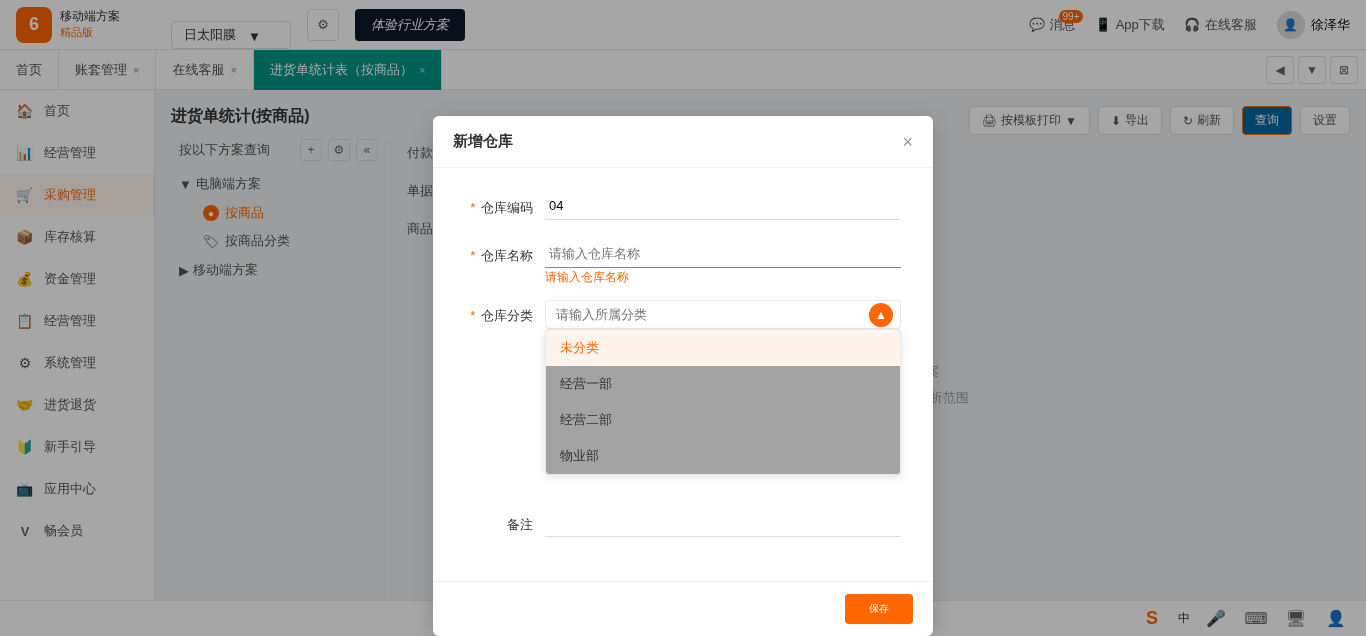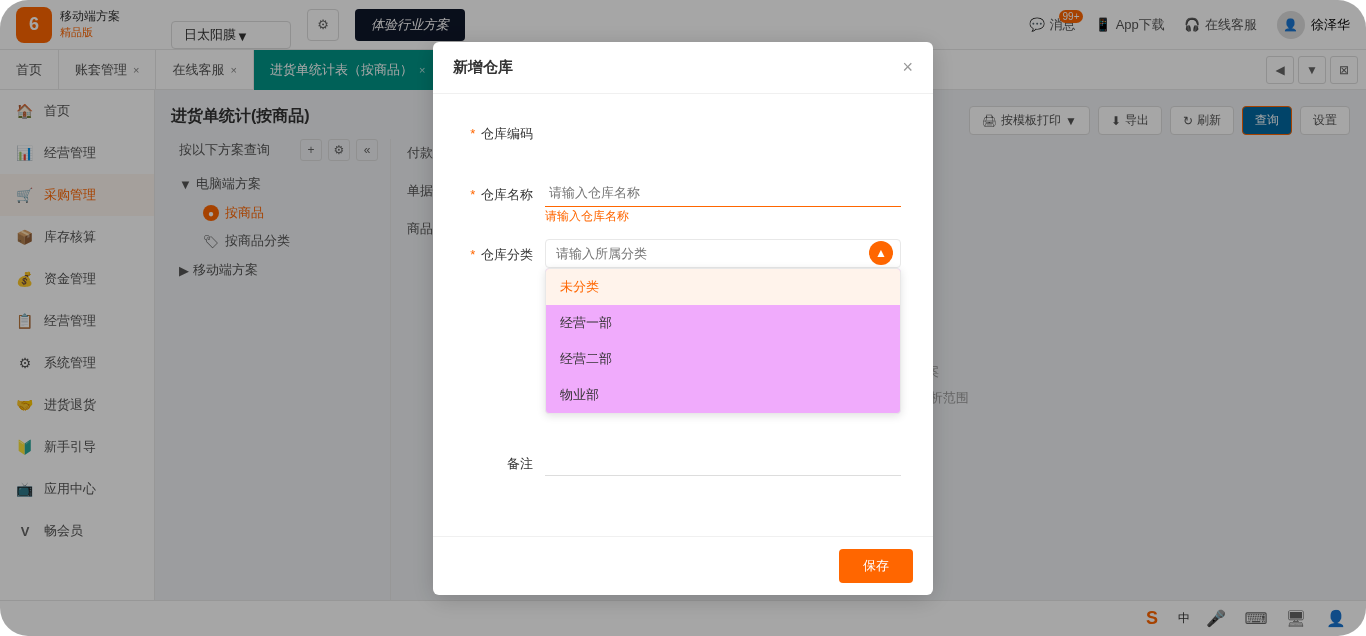--- a/index.html
+++ b/index.html
@@ -37,21 +37,21 @@
     }
     .logo-text {
       font-size: 12px;
       color: #333;
       line-height: 1.4;
     }
     .logo-text .sub { color: #f60; font-size: 11px; }
     .store-selector {
       display: flex;
       align-items: flex-end;
-      gap: 0;
+      gap: 12px;
       padding: 4px 12px;
       border: 1px solid #ddd;
       border-radius: 4px;
       cursor: pointer;
       min-width: 120px;
       margin-top: 20px;
     }
     .store-selector span { color: #333; font-size: 13px; }
     .header-mid {
       flex: 1;
@@ -325,23 +325,22 @@
       outline: none;
     }
 
     
     .overlay {
       position: fixed;
       top: 0; left: 0; right: 0; bottom: 0;
       background: rgba(0,0,0,0.35);
       z-index: 100;
       display: flex;
-      align-items: center;
-      justify-content: center;
-      border-radius: 28px;
+      align-items: flex-end;
+      justify-content: center;
     }
 
     
     .modal {
       background: white;
       border-radius: 6px;
       width: 500px;
       min-height: 300px;
       box-shadow: 0 4px 24px rgba(0,0,0,0.18);
       position: relative;
@@ -360,21 +359,21 @@
       color: #999;
       font-size: 18px;
       line-height: 1;
     }
     .modal-body {
       padding: 24px 32px;
     }
     .modal-form-row {
       display: flex;
       align-items: flex-start;
-      margin-bottom: 36px;
+      margin-bottom: 20px;
       position: relative;
     }
     .modal-label {
       min-width: 80px;
       font-size: 13px;
       color: #333;
       padding-top: 7px;
       text-align: right;
       padding-right: 12px;
     }
@@ -419,21 +418,21 @@
       cursor: pointer;
       color: white;
       font-size: 12px;
     }
     
     .dropdown-list {
       position: absolute;
       top: 100%;
       left: 0;
       right: 0;
-      background: #f0abfc;
+      background: #a3a3a3;
       border: 1px solid #e8e8e8;
       border-radius: 4px;
       box-shadow: 0 2px 8px rgba(0,0,0,0.12);
       z-index: 300;
       overflow: hidden;
     }
     .dropdown-item {
       padding: 9px 14px;
       font-size: 13px;
       color: #333;
@@ -448,21 +447,21 @@
       gap: 10px;
       border-top: 1px solid #f0f0f0;
     }
     .btn-save {
       background: #f60;
       color: white;
       border: none;
       padding: 8px 24px;
       border-radius: 4px;
       cursor: pointer;
-      font-size: 13px;
+      font-size: 10px;
     }
 
     
     .bottom-bar {
       position: fixed;
       bottom: 0;
       left: 0;
       right: 0;
       height: 36px;
       background: #fff;
@@ -706,20 +705,21 @@
       <span class="modal-title">新增仓库</span>
       <span class="modal-close">×</span>
     </div>
     <div class="modal-body">
 
       <div class="modal-form-row">
         <span class="modal-label">
           <span class="required-star">*</span>
           <span>仓库编码</span>
         </span>
+        <input class="modal-input" type="text" value="04" style="">
       </div>
 
       <div class="modal-form-row" style="margin-bottom: 32px;">
         <span class="modal-label">
           <span class="required-star">*</span>
           <span>仓库名称</span>
         </span>
         <div style="flex:1; position: relative;">
           <input class="modal-input error-border" type="text" style="width: 100%;" placeholder="请输入仓库名称">
           <div class="error-msg" style="left:0;">请输入仓库名称</div>

